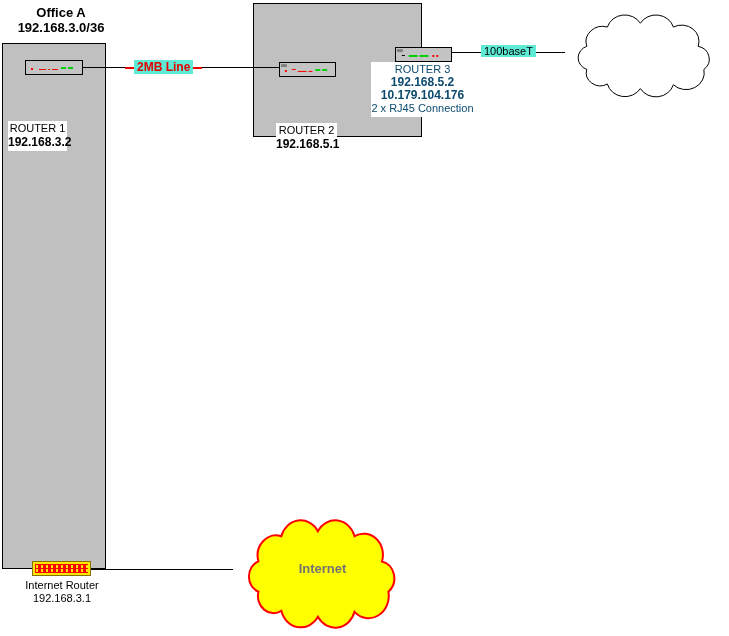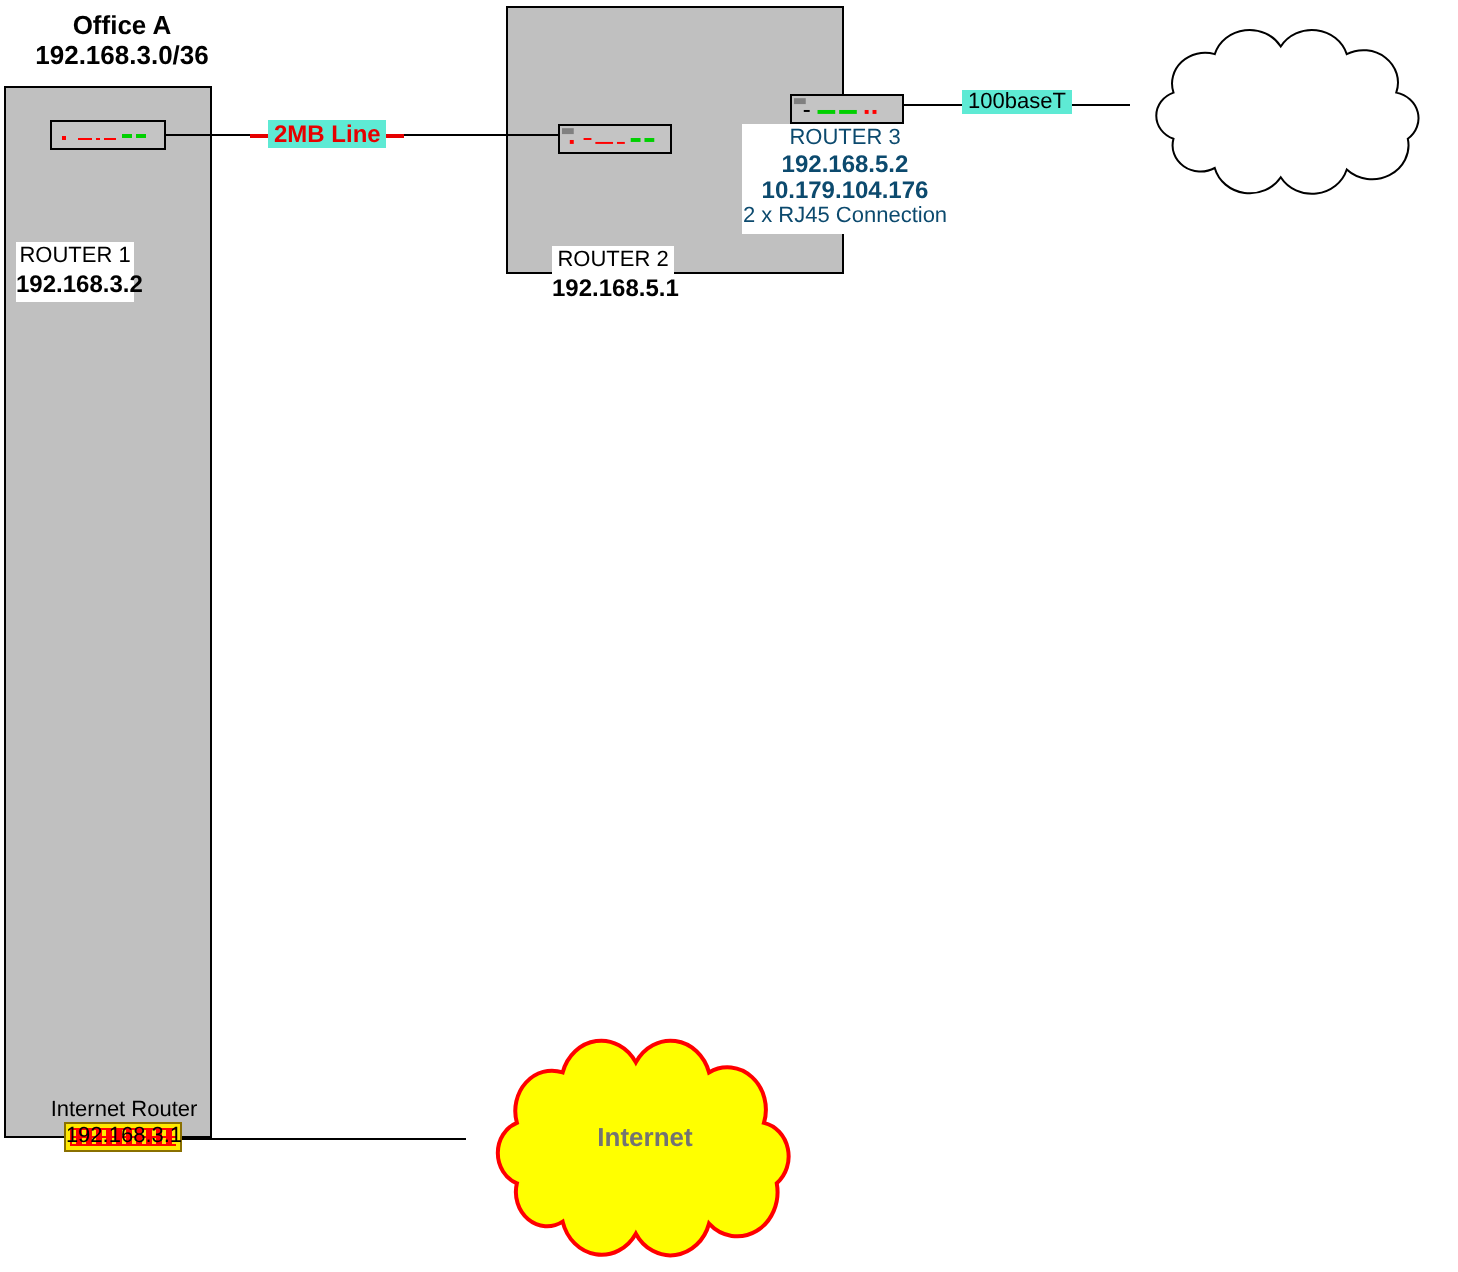--- a/index.html
+++ b/index.html
@@ -51,21 +51,21 @@
 
   
   .label-box { position:absolute; background:#fff; text-align:center; z-index:5; padding:1px 0 2px; }
   .dev-name { font-size:11px; line-height:13px; font-weight:normal; }
   .dev-ip   { font-size:12px; line-height:14px; font-weight:bold; }
   #router1-lbl { left:8px;  top:77px; width:59px;margin-top:44px; }
   #router2-lbl { left:276px; top:78px; width:61px;margin-top:45px; }
   #router3-lbl { left:371px; top:62px; width:103px; color:#0c4a6e; }
   #router3-lbl .dev-name, #router3-lbl .dev-note { font-size:11px; line-height:13px; }
   #router3-lbl .dev-ip { font-size:12px; line-height:13px; }
-  #inet-lbl { left:16px; top:548px; width:92px; background:transparent; }
+  #inet-lbl { left:16px; top:578px; width:92px; background:transparent; }
   #inet-lbl div { font-size:11px; line-height:13px; font-weight:normal; }
 
   
   .cloud { position:absolute; z-index:2; }
   #cloud-c    { left:562px; top:4px;  width:165px; height:100px; }
   #cloud-inet { left:231px; top:506px; width:183px; height:131px; }
   .cloud svg { display:block; width:100%; height:100%; }
   .cloud-text { position:absolute; text-align:center; z-index:3; }
   #cloud-c-text   { left:562px; top:38px;  width:165px; font-size:11px; line-height:13px; }
   #cloud-inet-text{ left:231px; top:561px; width:183px; font-size:13px; font-weight:bold; color:#737373; }

